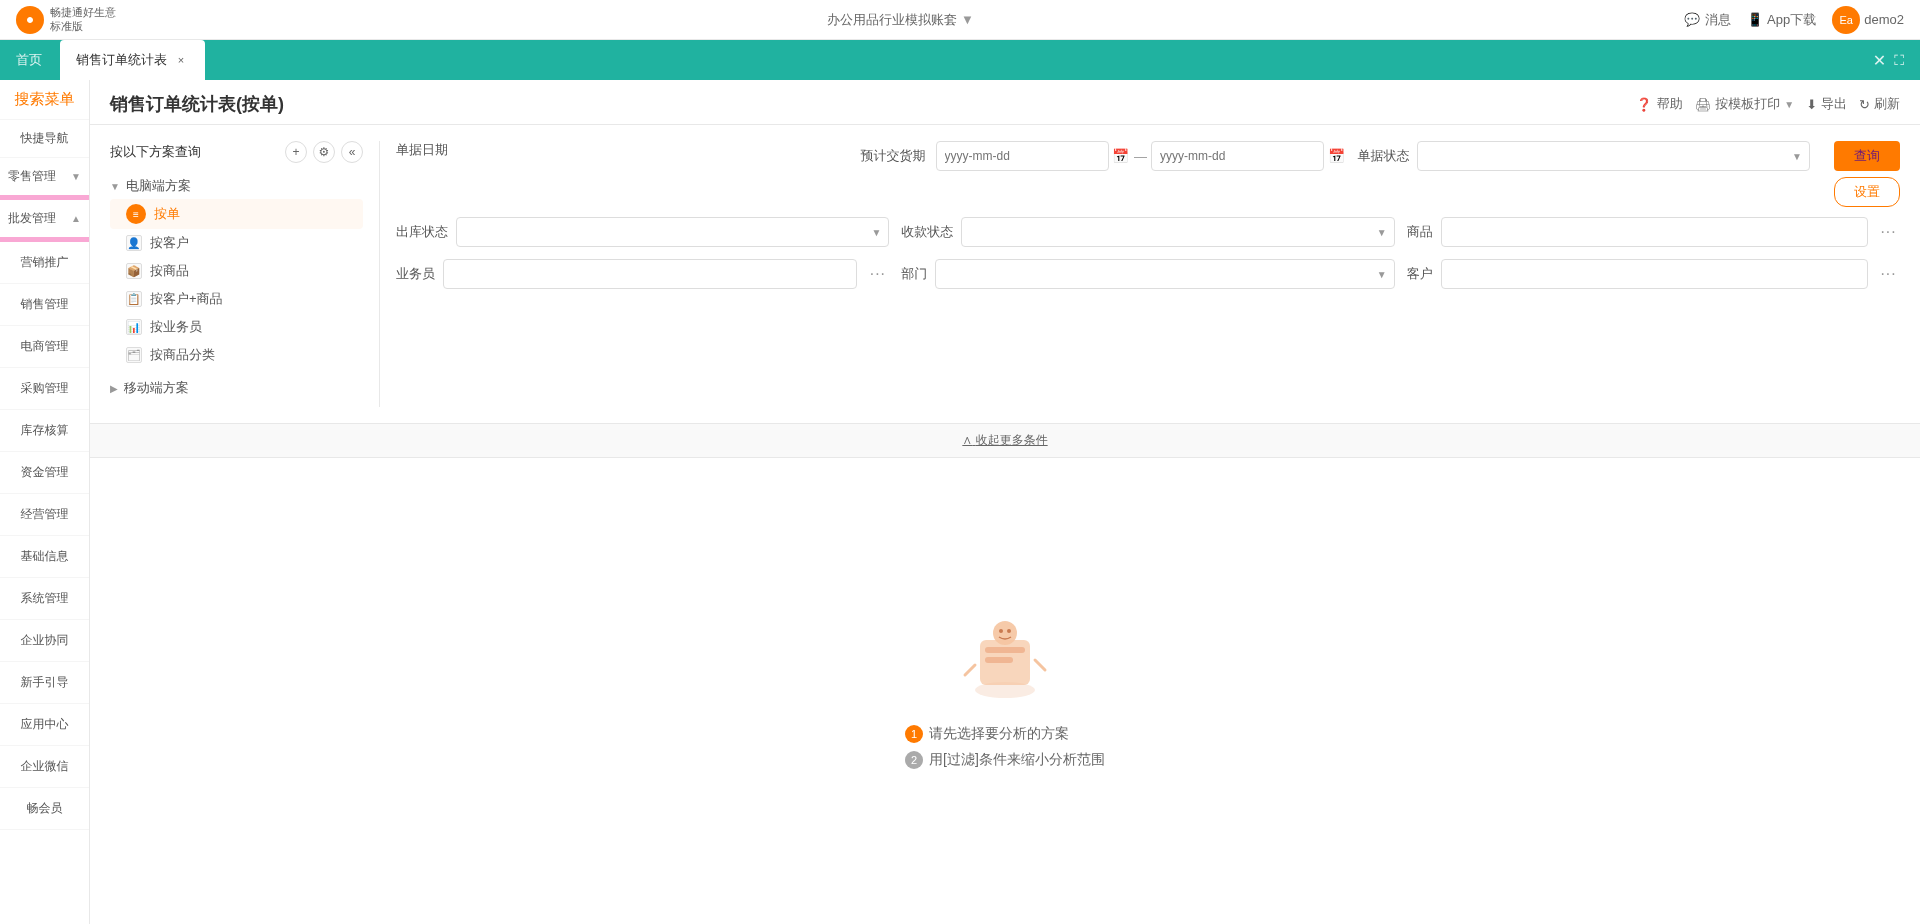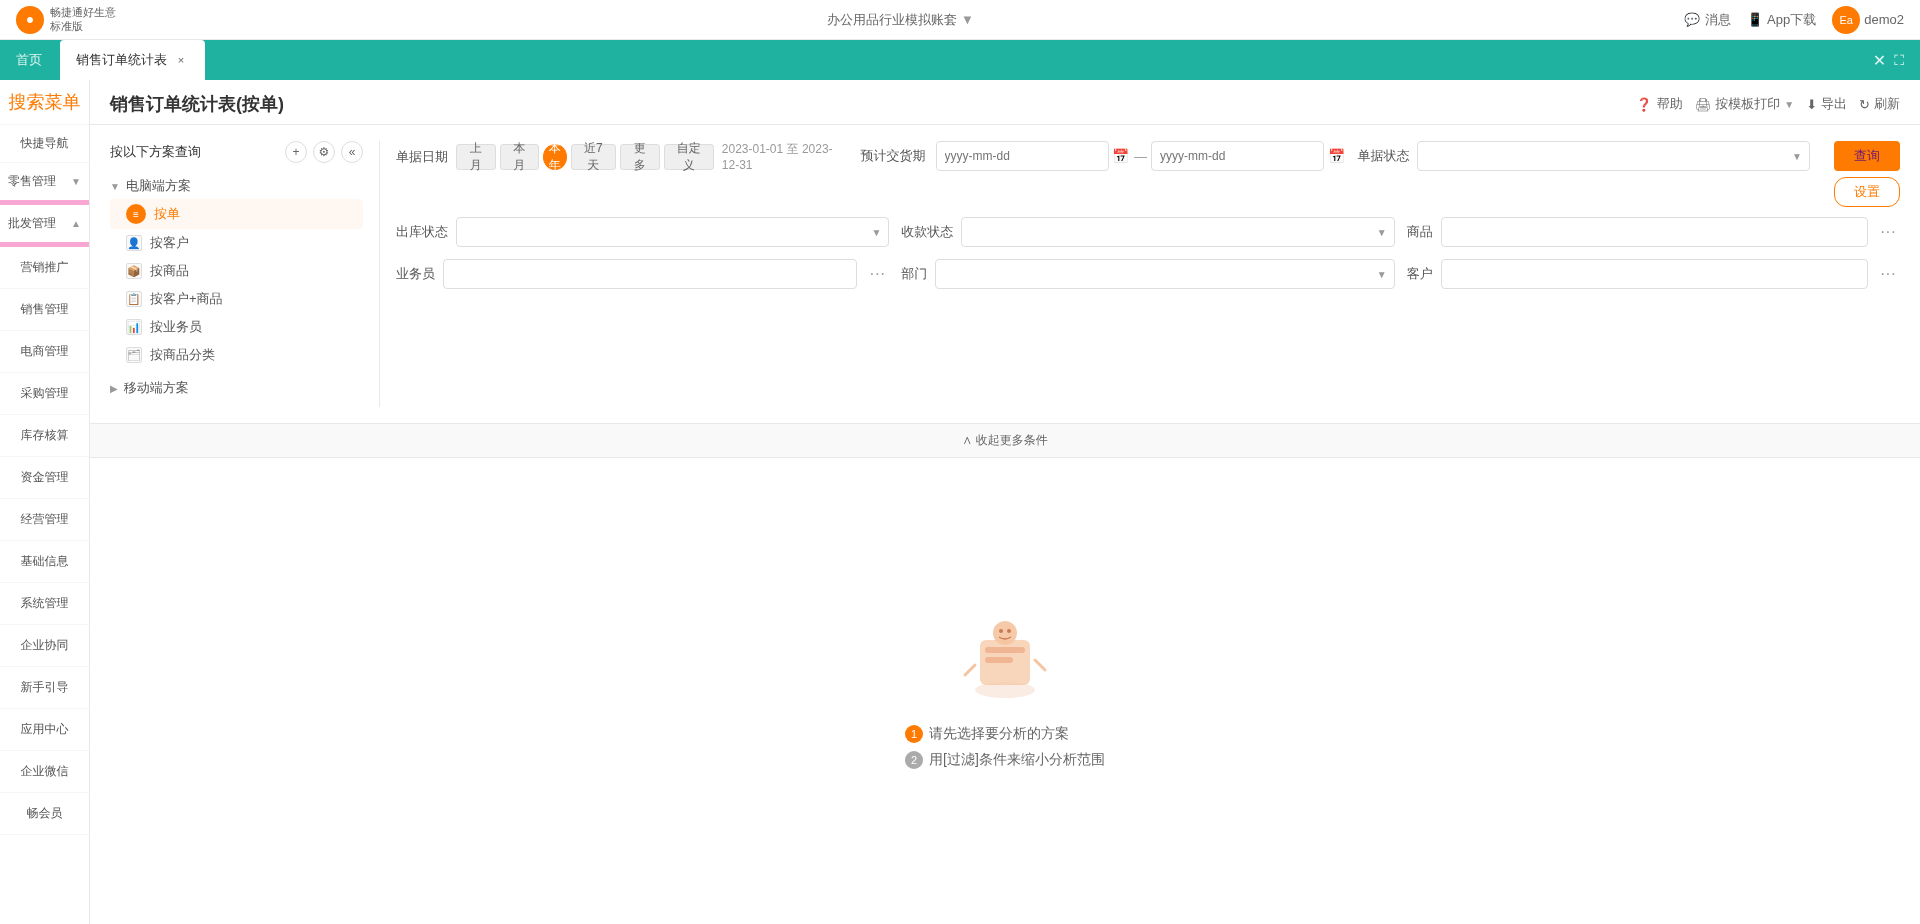--- a/index.html
+++ b/index.html
@@ -23,21 +23,21 @@
     .tab-item.active { background: #fff; color: #333; border-radius: 4px 4px 0 0; margin: 0 2px; }
     .tab-close { width: 16px; height: 16px; display: flex; align-items: center; justify-content: center; border-radius: 50%; color: #666; font-size: 11px; }
     .tab-bar-actions { margin-left: auto; display: flex; align-items: center; gap: 8px; padding-right: 16px; }
 
     
     .main-layout { display: flex; flex: 1; overflow: hidden; }
 
     
     .sidebar { width: 90px; background: #fff; border-right: 1px solid #e8e8e8; display: flex; flex-direction: column; overflow-y: auto; flex-shrink: 0; }
     .sidebar-item { padding: 12px 16px; text-align: center; cursor: pointer; color: #555; font-size: 12px; border-bottom: 1px solid #f5f5f5; display: flex; align-items: center; justify-content: center; gap: 4px; }
-    .sidebar-search { padding: 10px 8px; text-align: center; font-size: 18px; color: #ff7a00; cursor: pointer; border-bottom: 1px solid #f5f5f5; }
+    .sidebar-search { padding: 10px 8px; text-align: center; font-size: 15px; color: #ff7a00; cursor: pointer; border-bottom: 1px solid #f5f5f5; }
     .sidebar-nav { padding: 10px 8px; text-align: center; font-size: 12px; color: #555; cursor: pointer; border-bottom: 1px solid #f5f5f5; }
     .sidebar-section { padding: 10px 8px; display: flex; align-items: center; justify-content: space-between; cursor: pointer; color: #555; font-size: 12px; border-bottom: 5px solid #f9a8d4; }
     .sidebar-section-label { font-size: 12px; }
     .arrow-icon { font-size: 10px; color: #999; }
 
     
     .content-area { flex: 1; overflow: hidden; display: flex; flex-direction: column; }
 
     
     .page-header { padding: 12px 20px 8px; display: flex; align-items: center; justify-content: space-between; background: #fff; border-bottom: 1px solid #e8e8e8; flex-shrink: 0; }
@@ -80,21 +80,21 @@
     .select-wrapper select { width: 100%; height: 30px; border: 1px solid #ddd; border-radius: 4px; padding: 0 24px 0 8px; font-size: 13px; outline: none; color: #999; appearance: none; background: #fff; cursor: pointer; }
     .select-arrow { position: absolute; right: 8px; top: 50%; transform: translateY(-50%); color: #999; font-size: 10px; pointer-events: none; }
     .ellipsis-btn { color: #999; font-size: 16px; cursor: pointer; padding: 0 4px; }
 
     
     .query-actions { display: flex; flex-direction: column; gap: 6px; justify-content: flex-start; flex-shrink: 0; padding-left: 12px; }
     .btn-search { background: #ff7a00; color: #701a75; border: none; border-radius: 4px; padding: 6px 20px; font-size: 13px; cursor: pointer; white-space: nowrap; }
     .btn-settings { background: #fff; color: #ff7a00; border: 1px solid #ff7a00; border-radius: 12px; padding: 5px 16px; font-size: 13px; cursor: pointer; white-space: nowrap; }
 
     
-    .collapse-bar { text-align: center; padding: 8px; background: #f9f9f9; border-bottom: 1px solid #e8e8e8; cursor: pointer; color: #666; font-size: 12px; flex-shrink: 0; }
+    .collapse-bar { text-align: center; padding: 8px; background: #f9f9f9; border-bottom: 1px solid #e8e8e8; cursor: pointer; color: #666; font-size: 12px; flex-shrink: 0; text-decoration: underline; }
 
     
     .empty-state { flex: 1; display: flex; flex-direction: column; align-items: center; justify-content: center; background: #fff; }
     .empty-icon { width: 100px; height: 100px; margin-bottom: 20px; }
     .empty-tips { color: #666; font-size: 14px; }
     .empty-tip-item { display: flex; align-items: center; gap: 6px; margin-bottom: 8px; }
     .tip-num { width: 18px; height: 18px; border-radius: 50%; background: #ff7a00; color: #fff; font-size: 11px; display: flex; align-items: center; justify-content: center; flex-shrink: 0; }
     .tip-num.num2 { background: #aaa; }
   </style>
 </head>
@@ -296,31 +296,20 @@
             </div>
           </div>
         </div>
 
         <div class="filter-panel">
 
           <div style="display:flex;align-items:flex-start;gap:12px;margin-bottom:10px;">
 
             <div style="display:flex;align-items:center;gap:8px;flex:1;">
               <span class="filter-label">单据日期</span>
-              <div style="display:flex;flex-direction:column;gap:4px;flex:1;">
-                <div style="display:flex;align-items:center;gap:4px;">
-                  <button class="date-tag">上月</button>
-                  <button class="date-tag">本月</button>
-                  <button class="date-tag active">本年</button>
-                  <button class="date-tag">近7天</button>
-                  <button class="date-tag">更多</button>
-                  <button class="date-tag">自定义</button>
-                  <span style="font-size:12px;color:#999;margin-left:4px;">2023-01-01 至 2023-12-31</span>
-                </div>
-              </div>
             </div>
 
             <div style="display:flex;align-items:center;gap:10px;flex:1;">
               <span class="filter-label">预计交货期</span>
               <div class="filter-date-range">
                 <input class="filter-date-input" placeholder="yyyy-mm-dd" style="">
                 <span class="cal-icon">📅</span>
                 <span class="filter-date-sep">—</span>
                 <input class="filter-date-input" placeholder="yyyy-mm-dd" style="">
                 <span class="cal-icon">📅</span>

